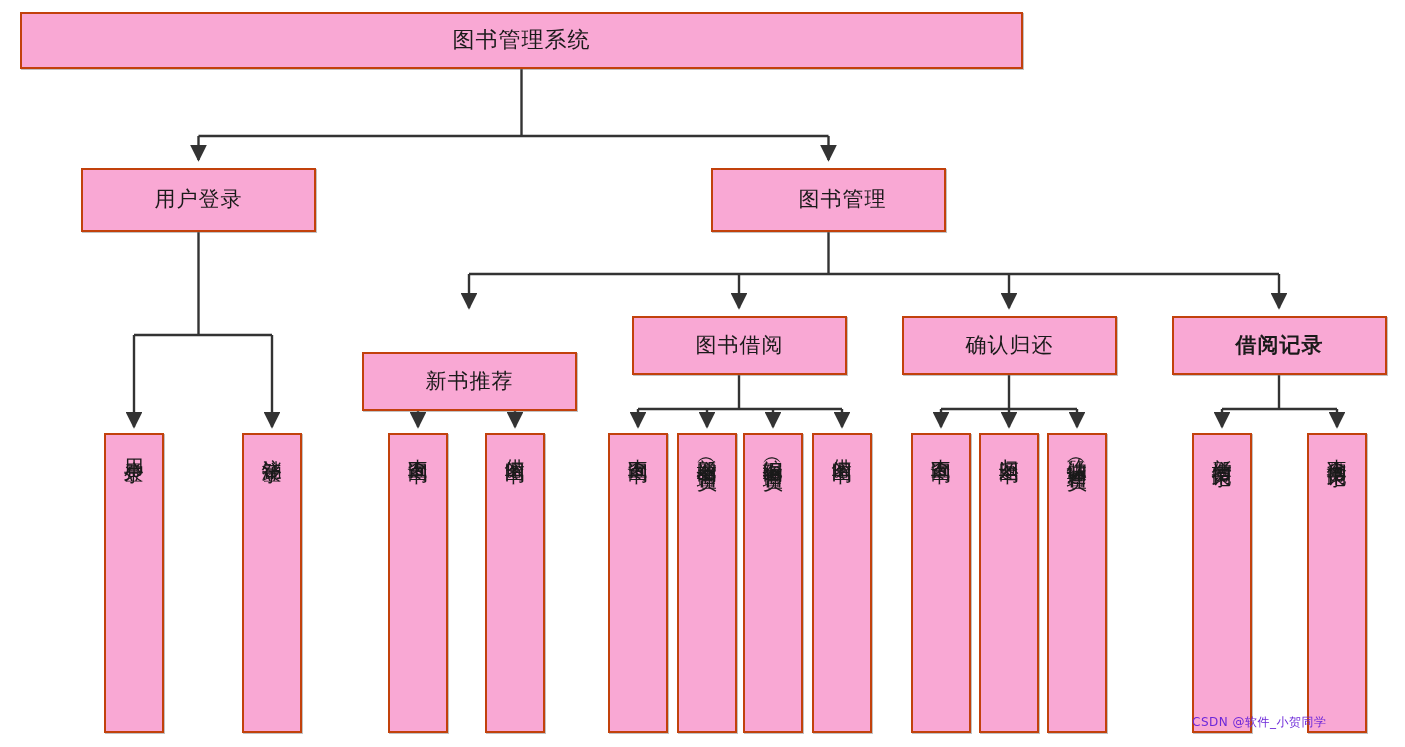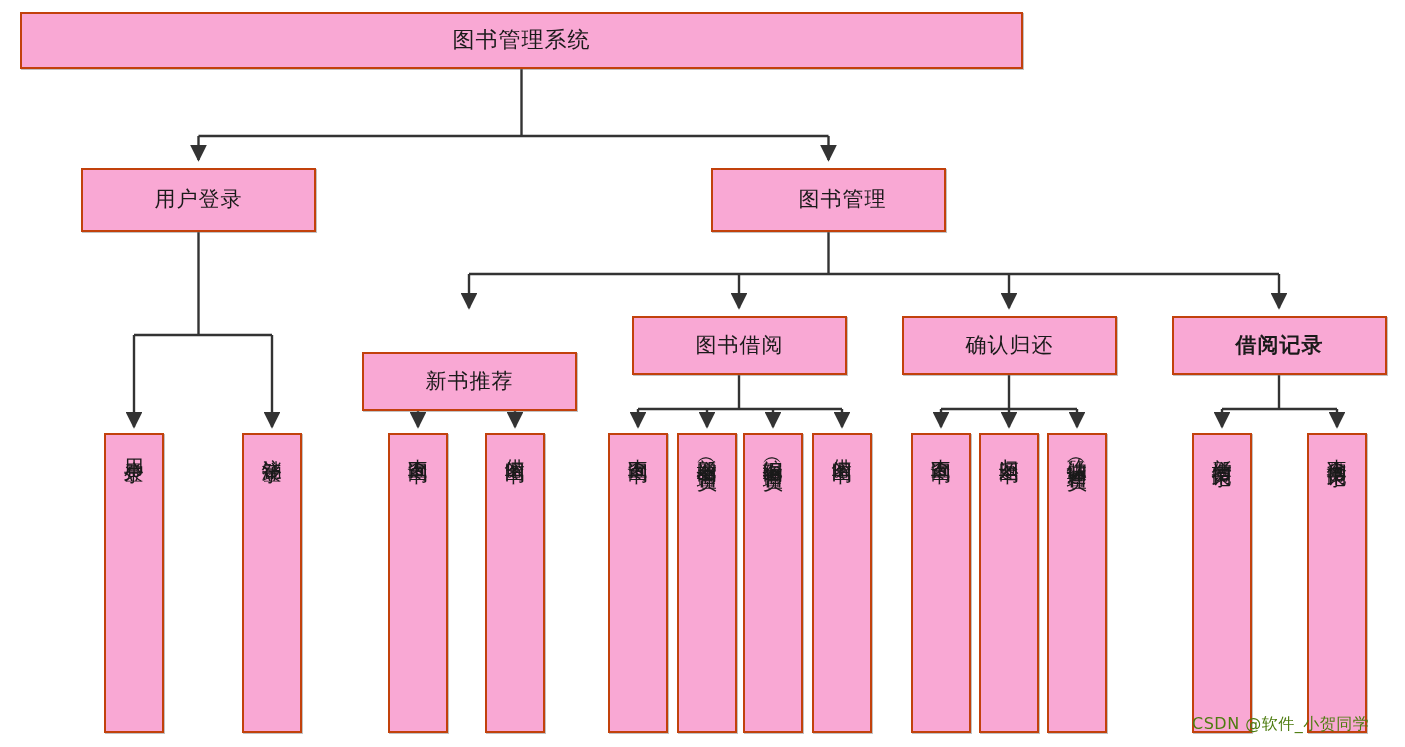--- a/index.html
+++ b/index.html
@@ -57,22 +57,22 @@
     text-orientation: upright;
     font-size: 20px;
     line-height: 1.32;
     letter-spacing: 2px;
     white-space: nowrap;
     color: #1a1a1a;
     display: block;
   }
   .watermark {
     position: absolute;
-    font-size: 16px;
-    color: #4d7c0f;
+    font-size: 12px;
+    color: #6d28d9;
     letter-spacing: 0.5px;
     white-space: nowrap;
     user-select: none;
   }
 </style>
 </head>
 <body>
 
 <div id="diagram-root">
 

